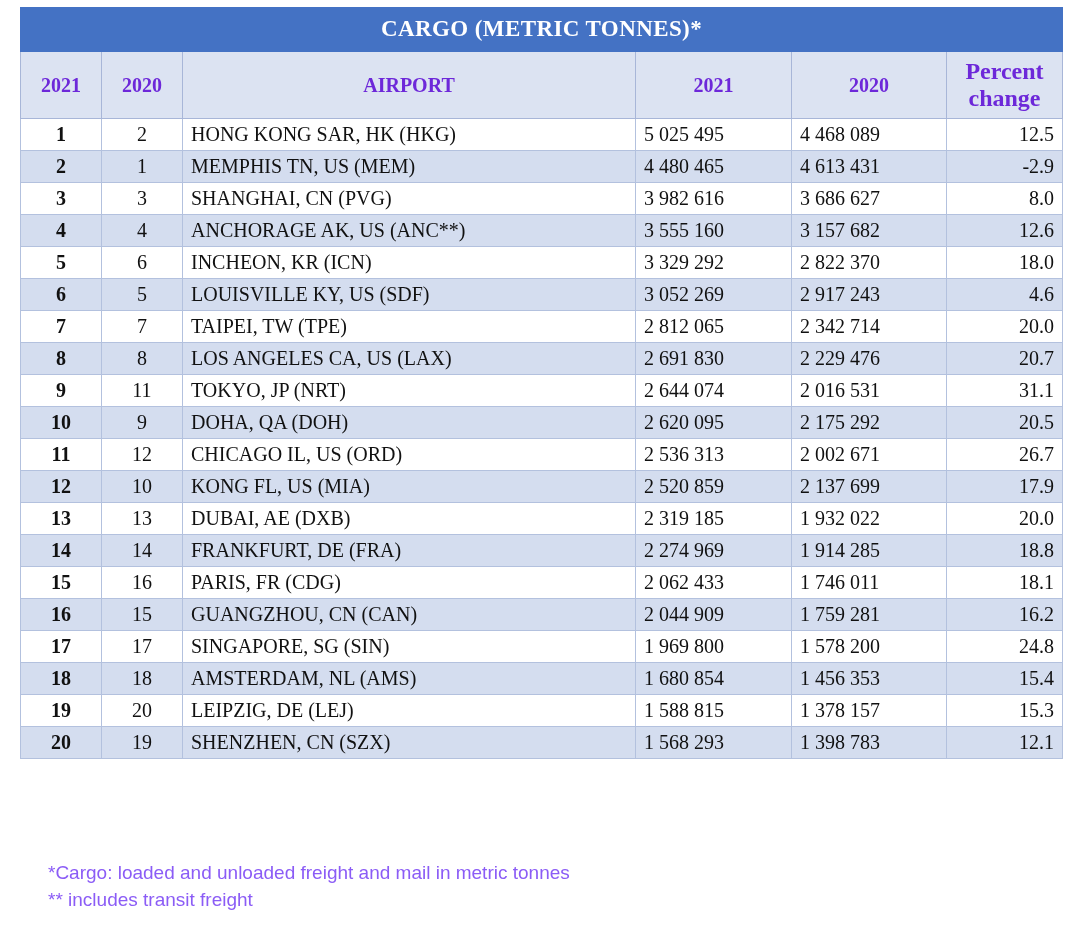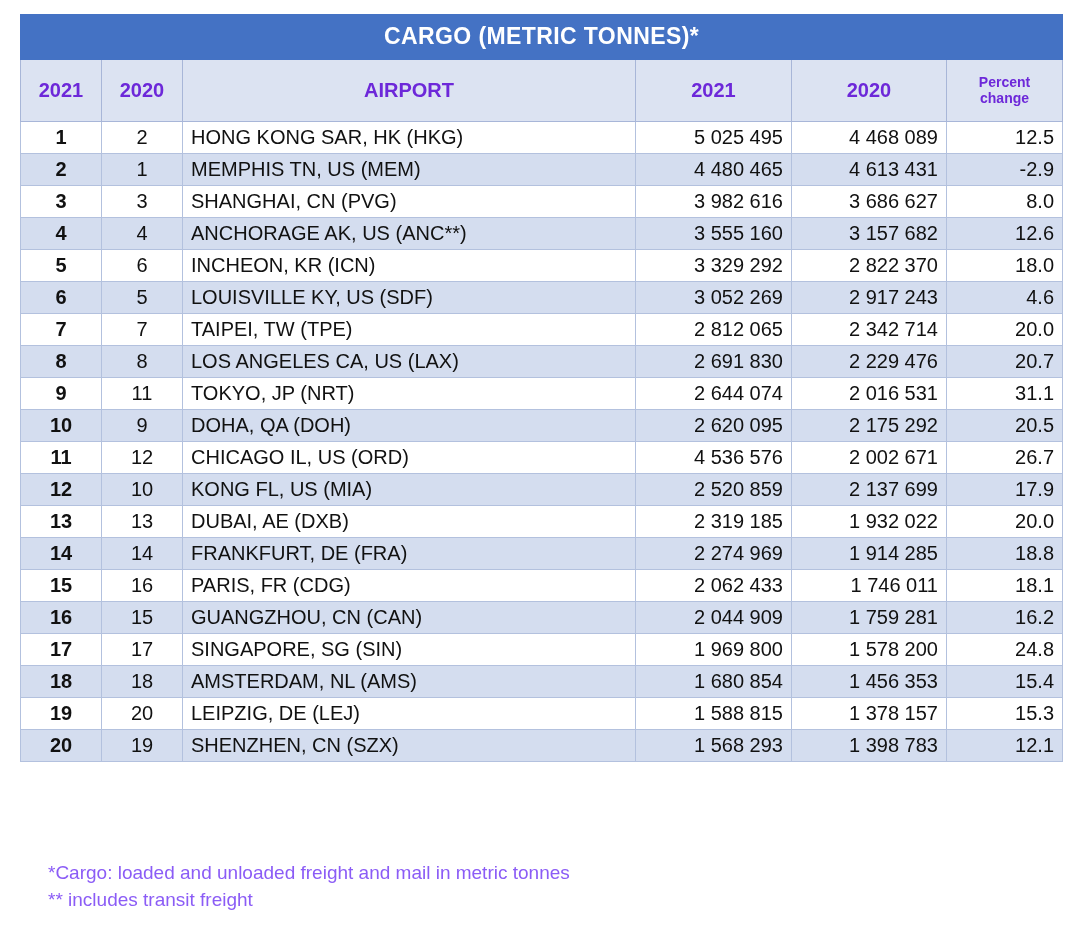--- a/index.html
+++ b/index.html
@@ -19,22 +19,23 @@
     position: relative;
     width: 1080px;
     height: 928px;
     background: #ffffff;
     box-sizing: border-box;
   }
 
   #table-wrap {
     position: absolute;
     left: 20px;
-    top: 14px;
+    top: 7px;
     width: 1042px;
+    font-family: Liberation Serif, serif;
   }
 
   table.cargo {
     border-collapse: collapse;
     table-layout: fixed;
     width: 1042px;
     background: #ffffff;
   }
 
   table.cargo col.c-rank21 { width: 81px; }
@@ -66,21 +67,21 @@
     font-weight: bold;
     text-align: center;
     vertical-align: middle;
     border: 1px solid #a8b6d8;
     padding: 6px 8px;
     height: 62px;
     box-sizing: border-box;
     line-height: 1.12;
   }
   tr.head-row th.h-pct {
-    font-size: 14px;
+    font-size: 24px;
   }
 
   
   table.cargo tbody td {
     font-size: 20px;
     color: #111111;
     border: 1px solid #b3c1de;
     height: 32px;
     padding: 1px 8px;
     box-sizing: border-box;
@@ -97,21 +98,21 @@
   td.cell-rank-prev {
     text-align: center;
     font-weight: normal;
   }
   td.cell-airport {
     text-align: left;
     padding-left: 14px;
     margin-top: 48px;
   }
   td.cell-num {
-    text-align: right;
+    text-align: left;
     padding-right: 12px;
   }
   td.cell-pct {
     text-align: right;
     padding-right: 12px;
     margin-left: 25px;
   }
 
   
   #footnotes {
@@ -236,21 +237,21 @@
             <td class="cell-rank-prev">9</td>
             <td class="cell-airport">DOHA, QA (DOH)</td>
             <td class="cell-num">2 620 095</td>
             <td class="cell-num">2 175 292</td>
             <td class="cell-pct">20.5</td>
           </tr>
           <tr class="row-odd">
             <td class="cell-rank">11</td>
             <td class="cell-rank-prev">12</td>
             <td class="cell-airport">CHICAGO IL, US (ORD)</td>
-            <td class="cell-num">4 536 576</td>
+            <td class="cell-num">2 536 313</td>
             <td class="cell-num">2 002 671</td>
             <td class="cell-pct">26.7</td>
           </tr>
           <tr class="row-even">
             <td class="cell-rank">12</td>
             <td class="cell-rank-prev">10</td>
             <td class="cell-airport">KONG FL, US (MIA)</td>
             <td class="cell-num">2 520 859</td>
             <td class="cell-num">2 137 699</td>
             <td class="cell-pct">17.9</td>

